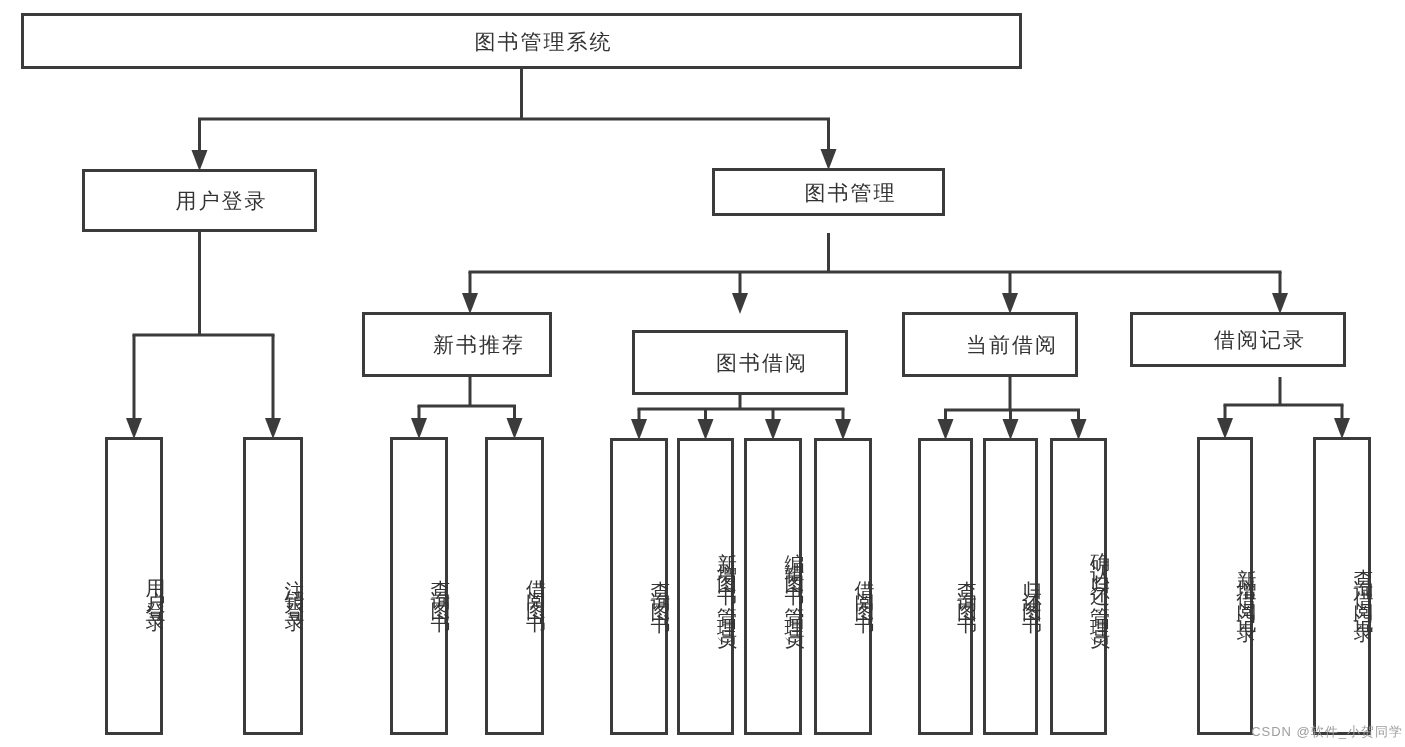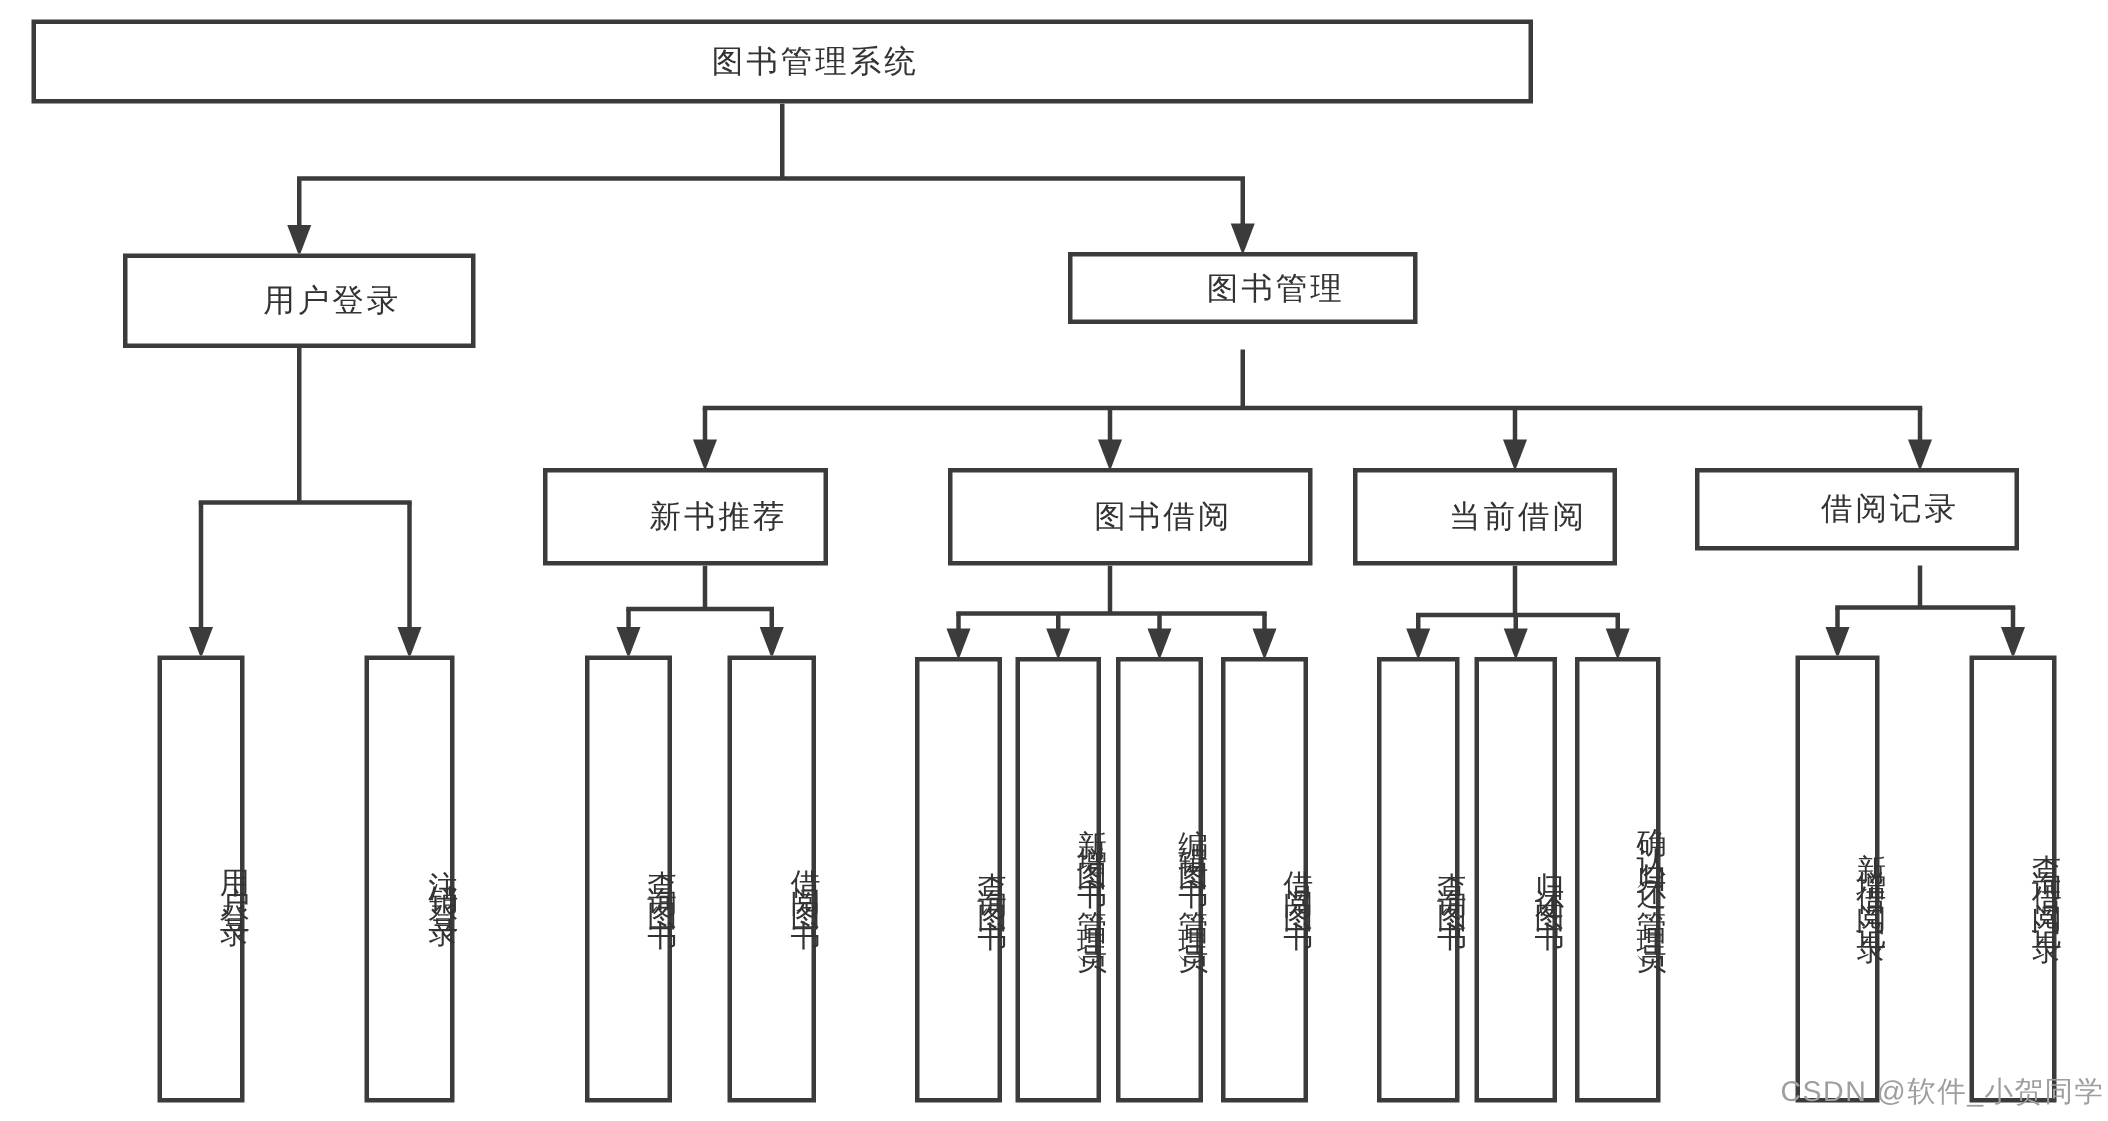--- a/index.html
+++ b/index.html
@@ -41,21 +41,21 @@
     writing-mode: vertical-rl;
     text-orientation: mixed;
     font-size: 20px;
     letter-spacing: 0.55em;
     line-height: 1;
   }
   #watermark {
     position: absolute;
     right: 2px;
     bottom: 6px;
-    font-size: 19px;
+    font-size: 13px;
     letter-spacing: 1px;
     color: var(--wm, #9e9e9e);
     z-index: 3;
     white-space: nowrap;
   }
 </style>
 </head>
 <body>
 
 <div id="canvas">
@@ -111,21 +111,21 @@
       <line x1="1225" y1="405" x2="1225" y2="422" stroke="#3b3b3b" stroke-width="3"></line>
       <polygon points="1217,418 1233,418 1225,439" fill="#3b3b3b"></polygon>
       <line x1="1342" y1="405" x2="1342" y2="422" stroke="#3b3b3b" stroke-width="3"></line>
       <polygon points="1334,418 1350,418 1342,439" fill="#3b3b3b"></polygon>
     </svg>
   <div id="nodes-layer">
       <div class="node h" style="left: 21px; top: 13px; width: 1001px; height: 56px;">图书管理系统</div>
       <div class="node h" style="left: 82px; top: 169px; width: 235px; height: 63px;">用户登录</div>
       <div class="node h" style="left: 712px; top: 168px; width: 233px; height: 48px;">图书管理</div>
       <div class="node h" style="left: 362px; top: 312px; width: 190px; height: 65px;">新书推荐</div>
-      <div class="node h" style="left: 632px; top: 312px; width: 243px; height: 65px;">图书借阅</div>
+      <div class="node h" style="left: 632px; top: 330px; width: 216px; height: 65px;">图书借阅</div>
       <div class="node h" style="left: 902px; top: 312px; width: 176px; height: 65px;">当前借阅</div>
       <div class="node h" style="left: 1130px; top: 312px; width: 216px; height: 55px;">借阅记录</div>
       <div class="node v" style="left: 105px; top: 437px; width: 58px; height: 298px;">用户登录</div>
       <div class="node v" style="left: 243px; top: 437px; width: 60px; height: 298px;">注销登录</div>
       <div class="node v" style="left: 390px; top: 437px; width: 58px; height: 298px;">查询图书</div>
       <div class="node v" style="left: 485px; top: 437px; width: 59px; height: 298px;">借阅图书</div>
       <div class="node v" style="left: 610px; top: 438px; width: 58px; height: 297px;">查询图书</div>
       <div class="node v" style="left: 677px; top: 438px; width: 57px; height: 297px;">新增图书（管理员）</div>
       <div class="node v" style="left: 744px; top: 438px; width: 58px; height: 297px;">编辑图书（管理员）</div>
       <div class="node v" style="left: 814px; top: 438px; width: 58px; height: 297px;">借阅图书</div>

